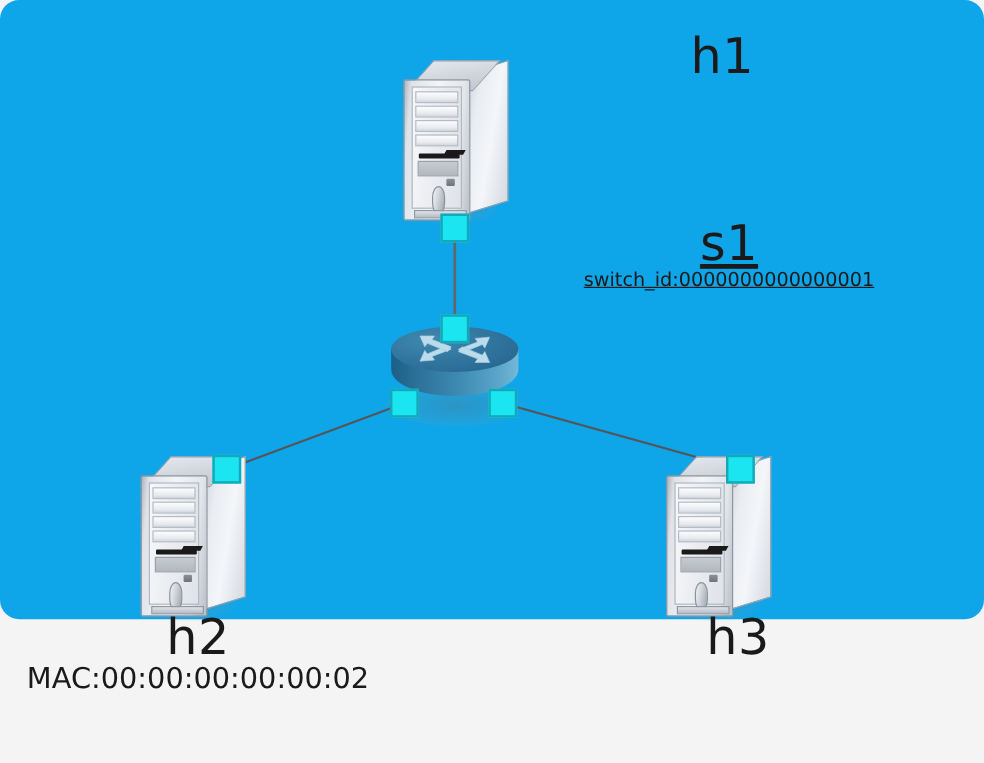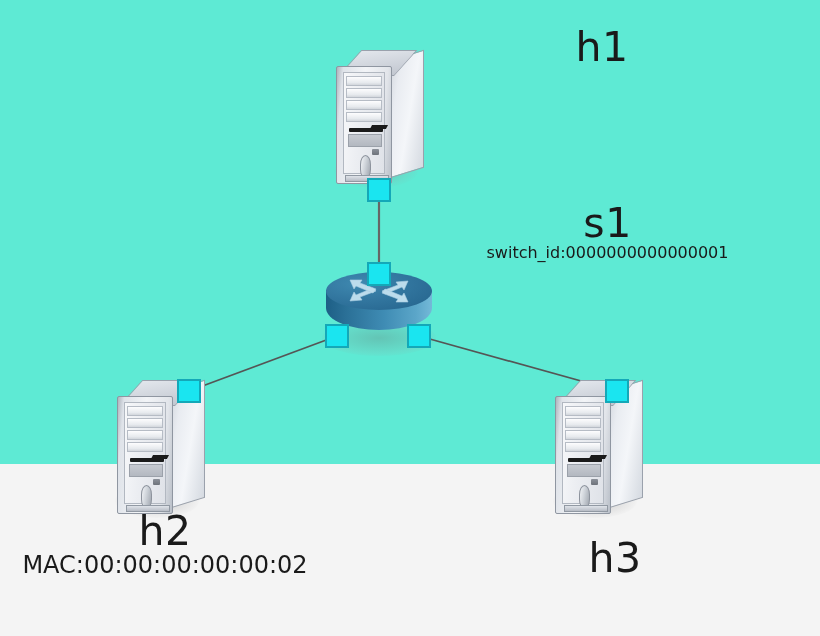--- a/index.html
+++ b/index.html
@@ -9,22 +9,23 @@
   body {
     width: 820px;
     height: 636px;
     background: #f4f4f4;
     font-family: "DejaVu Sans", sans-serif;
     overflow: hidden;
   }
   #canvas {
     position: relative;
     width: 820px;
-    height: 464px;
-    background: #5eead4;
+    height: 516px;
+    background: #0ea5e9;
+    border-radius: 16px;
   }
   .links-layer {
     position: absolute;
     left: 0; top: 0;
     width: 820px;
     height: 636px;
     pointer-events: none;
   }
   
   .label-group {
@@ -281,21 +282,21 @@
         <path d="M50 17 L34 11 L36 8 L24 8 L28 17 L30 14 L47 21 Z"></path>
 
         <path d="M56 21 L72 27 L70 30 L82 30 L78 21 L76 24 L59 17 Z"></path>
       </g>
     </svg>
   </div>
   <div class="port" style="left:367px; top:262px;"></div>
   <div class="port" style="left:325px; top:324px;"></div>
   <div class="port" style="left:407px; top:324px;"></div>
 
-  <div class="label-group" style="left:400px; top:202px; width:415px;">
+  <div class="label-group" style="left:400px; top:182px; width:415px;text-decoration:underline;">
     <div class="node-title sw-title">s1</div>
     <div class="node-line sw-line">switch_id:0000000000000001</div>
   </div>
 
   <div class="host" style="left:113px; top:388px;">
     <div class="host-shadow"></div>
     <div class="host-side"></div>
     <div class="host-top"></div>
     <div class="host-front">
       <div class="host-bezel">
@@ -331,17 +332,17 @@
         <div class="optical-slot"></div>
         <div class="panel-grey"></div>
         <div class="led"></div>
         <div class="power-btn"></div>
       </div>
       <div class="host-foot"></div>
     </div>
   </div>
   <div class="port" style="left:605px; top:379px;"></div>
 
-  <div class="label-group" style="left:445px; top:537px; width:340px;">
+  <div class="label-group" style="left:445px; top:510px; width:340px;">
     <div class="node-title">h3</div>
   </div>
 
 </div>
 
 </body></html>

